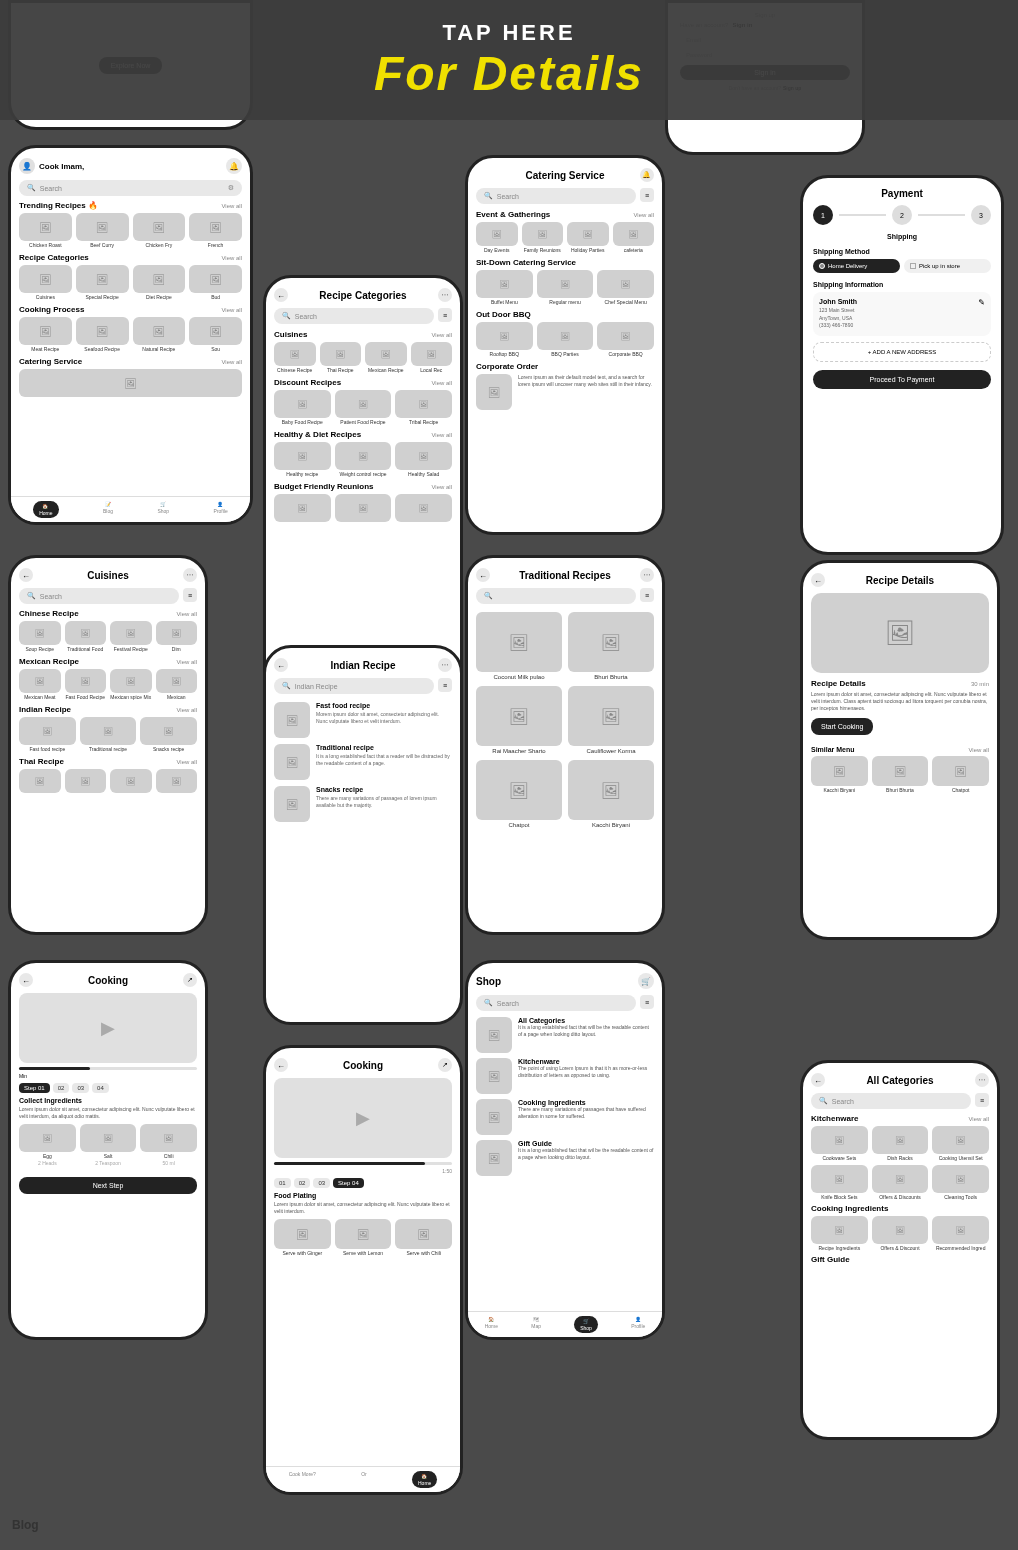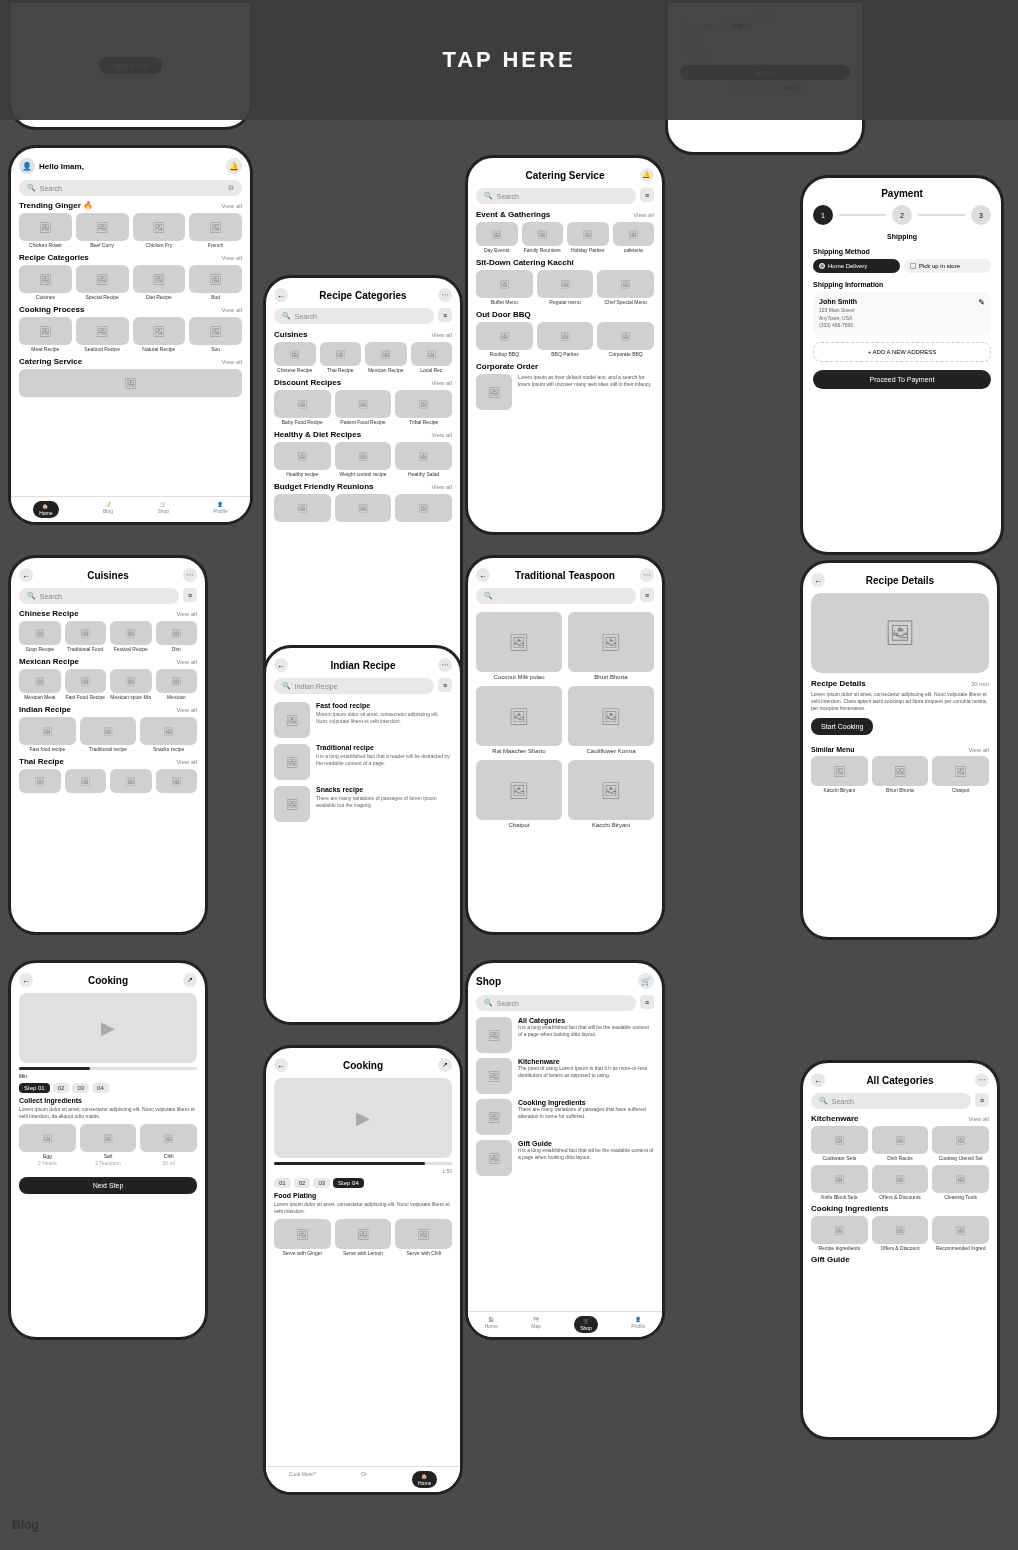--- a/index.html
+++ b/index.html
@@ -355,20 +355,21 @@
       display: grid;
       grid-template-columns: repeat(2, 1fr);
       gap: 4px;
     }
   </style>
 </head>
 <body>
 
 <div class="tap-banner">
   <span class="tap-here-text">TAP HERE</span>
+  <span class="for-details-text">For Details</span>
 </div>
 
 <div class="phone" id="phone-explore">
   <div class="phone-inner" style="display:flex;align-items:center;justify-content:center;height:100%;">
     <div class="btn-dark">Explore Now</div>
   </div>
 </div>
 
 <div class="phone" id="phone-login">
   <div class="phone-inner" style="padding:8px 12px;">
@@ -391,32 +392,32 @@
       <span style="font-size:5px;font-weight:bold;">Sign up</span>
     </div>
   </div>
 </div>
 
 <div class="phone" id="phone1">
   <div class="phone-inner" style="padding:10px 8px 30px;">
     <div class="header-row">
       <div style="display:flex;align-items:center;gap:4px;">
         <div style="width:16px;height:16px;background:#e0e0e0;border-radius:50%;display:flex;align-items:center;justify-content:center;font-size:8px;">👤</div>
-        <span style="font-size:8px;font-weight:bold;">Hello Imam,</span>
+        <span style="font-size:8px;font-weight:bold;">Cook Imam,</span>
       </div>
       <div style="width:16px;height:16px;background:#e8e8e8;border-radius:50%;display:flex;align-items:center;justify-content:center;font-size:8px;">🔔</div>
     </div>
     <div class="search-bar">
       <span>🔍</span>
       <span>Search</span>
       <span style="margin-left:auto;">⚙</span>
     </div>
 
     <div class="section-header" style="margin-top:5px;">
-      <span class="section-title">Trending Ginger 🔥</span>
+      <span class="section-title">Trending Recipes 🔥</span>
       <span class="view-all">View all</span>
     </div>
     <div class="thumb-row">
       <div style="flex:1;">
         <div class="thumb" style="height:28px;">
             <span class="img-icon">🖼</span>
           </div>
         <div class="thumb-label">Chicken Roast</div>
       </div>
       <div style="flex:1;">
@@ -694,21 +695,21 @@
         </div>
       <div style="flex:1;">
           <div class="thumb" style="height:24px;">
             <span class="img-icon" style="font-size:8px;">🖼</span>
           </div>
           <div class="thumb-label">cafeteria</div>
         </div>
     </div>
 
     <div class="section-header">
-      <span class="section-title">Sit-Down Catering Kacchi</span>
+      <span class="section-title">Sit-Down Catering Service</span>
     </div>
     <div class="thumb-row">
       <div style="flex:1;">
           <div class="thumb" style="height:28px;">
             <span class="img-icon" style="font-size:8px;">🖼</span>
           </div>
           <div class="thumb-label">Buffet Menu</div>
         </div>
       <div style="flex:1;">
           <div class="thumb" style="height:28px;">
@@ -984,21 +985,21 @@
         <div class="recipe-text-desc">There are many variations of passages of lorem ipsum available but the majority.</div>
       </div>
     </div>
   </div>
 </div>
 
 <div class="phone" id="phone7">
   <div class="phone-inner" style="padding:10px 8px 8px;">
     <div class="header-row">
       <div class="back-btn">←</div>
-      <span class="page-title">Traditional Teaspoon</span>
+      <span class="page-title">Traditional Recipes</span>
       <div style="width:14px;height:14px;background:#e8e8e8;border-radius:50%;display:flex;align-items:center;justify-content:center;font-size:7px;">⋯</div>
     </div>
     <div style="display:flex;gap:4px;margin-bottom:8px;">
       <div class="search-bar" style="flex:1;">
         <span>🔍</span>
       </div>
       <div class="filter-icon">≡</div>
     </div>
 
     <div class="grid-2x2" style="gap:6px;">

